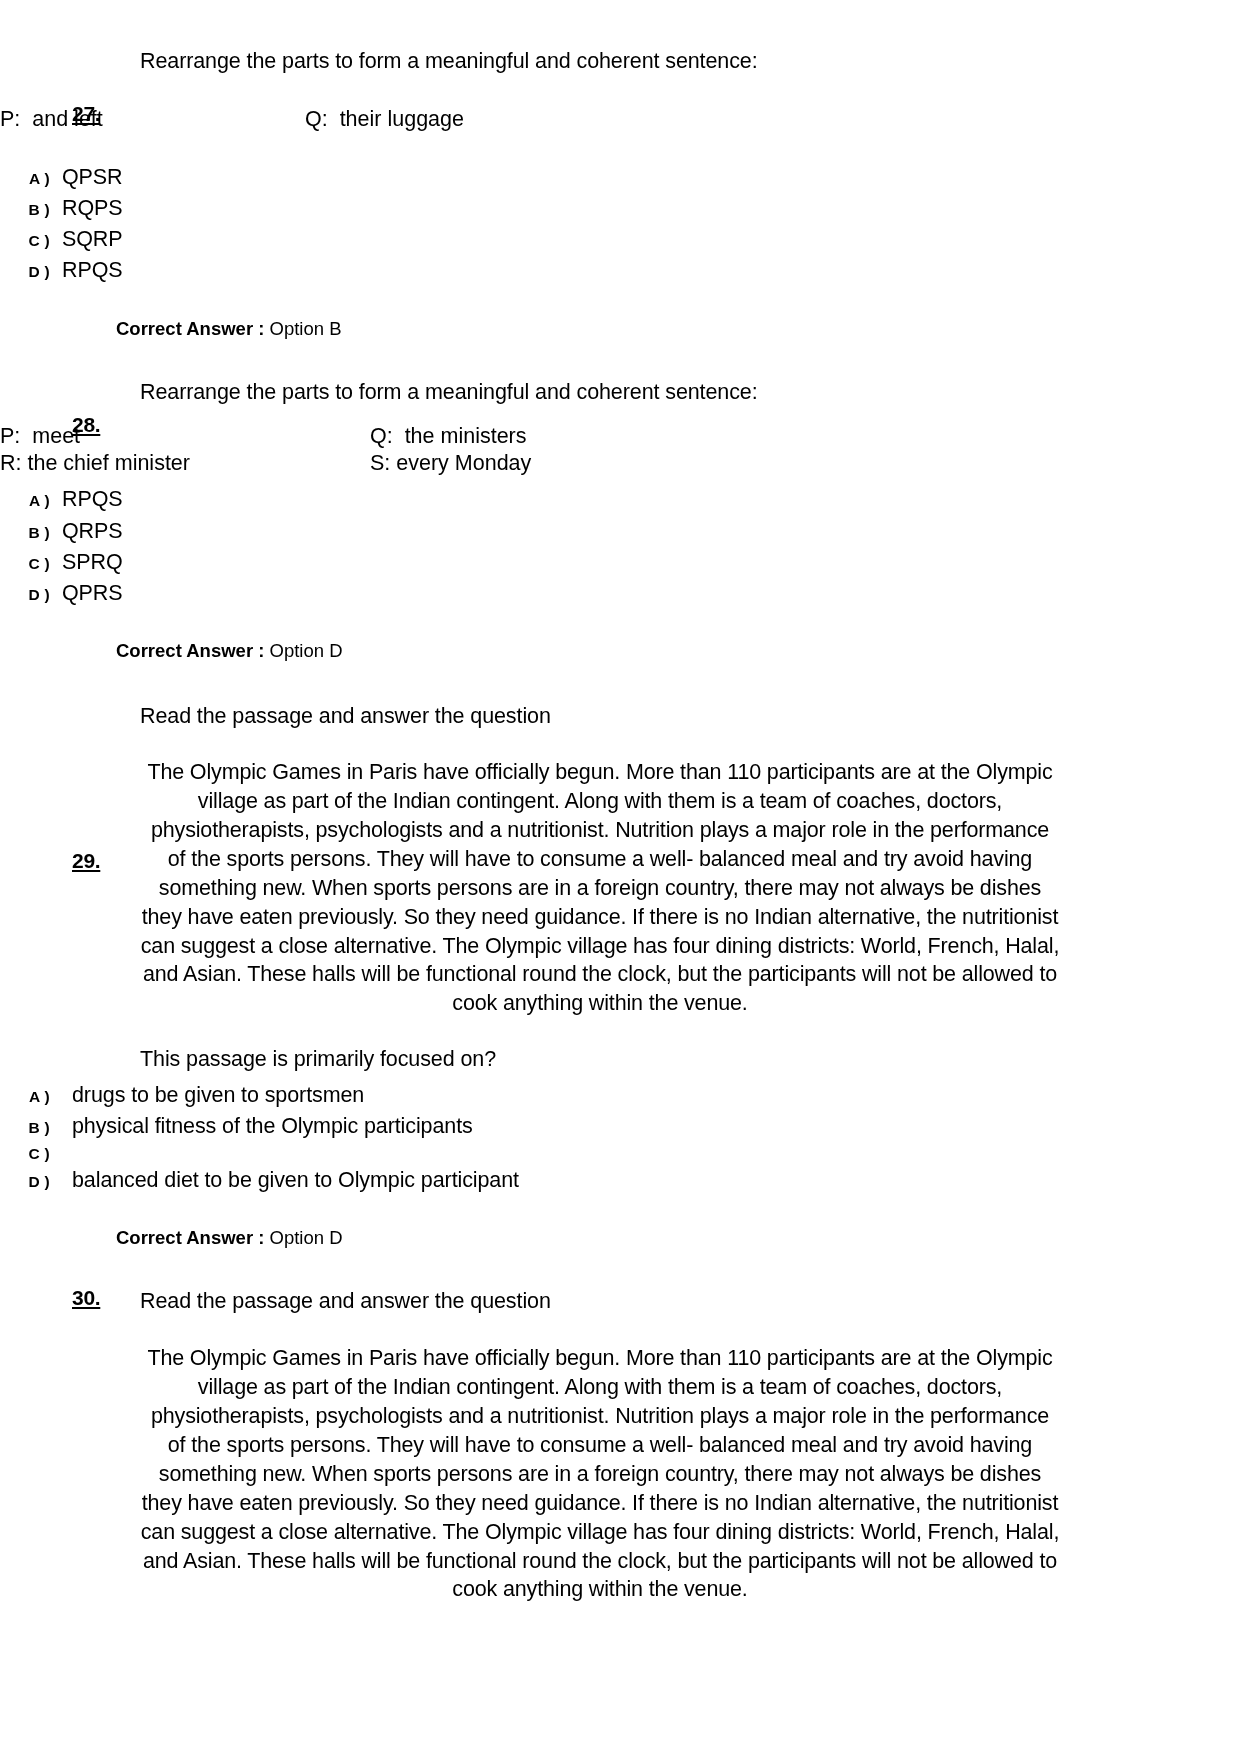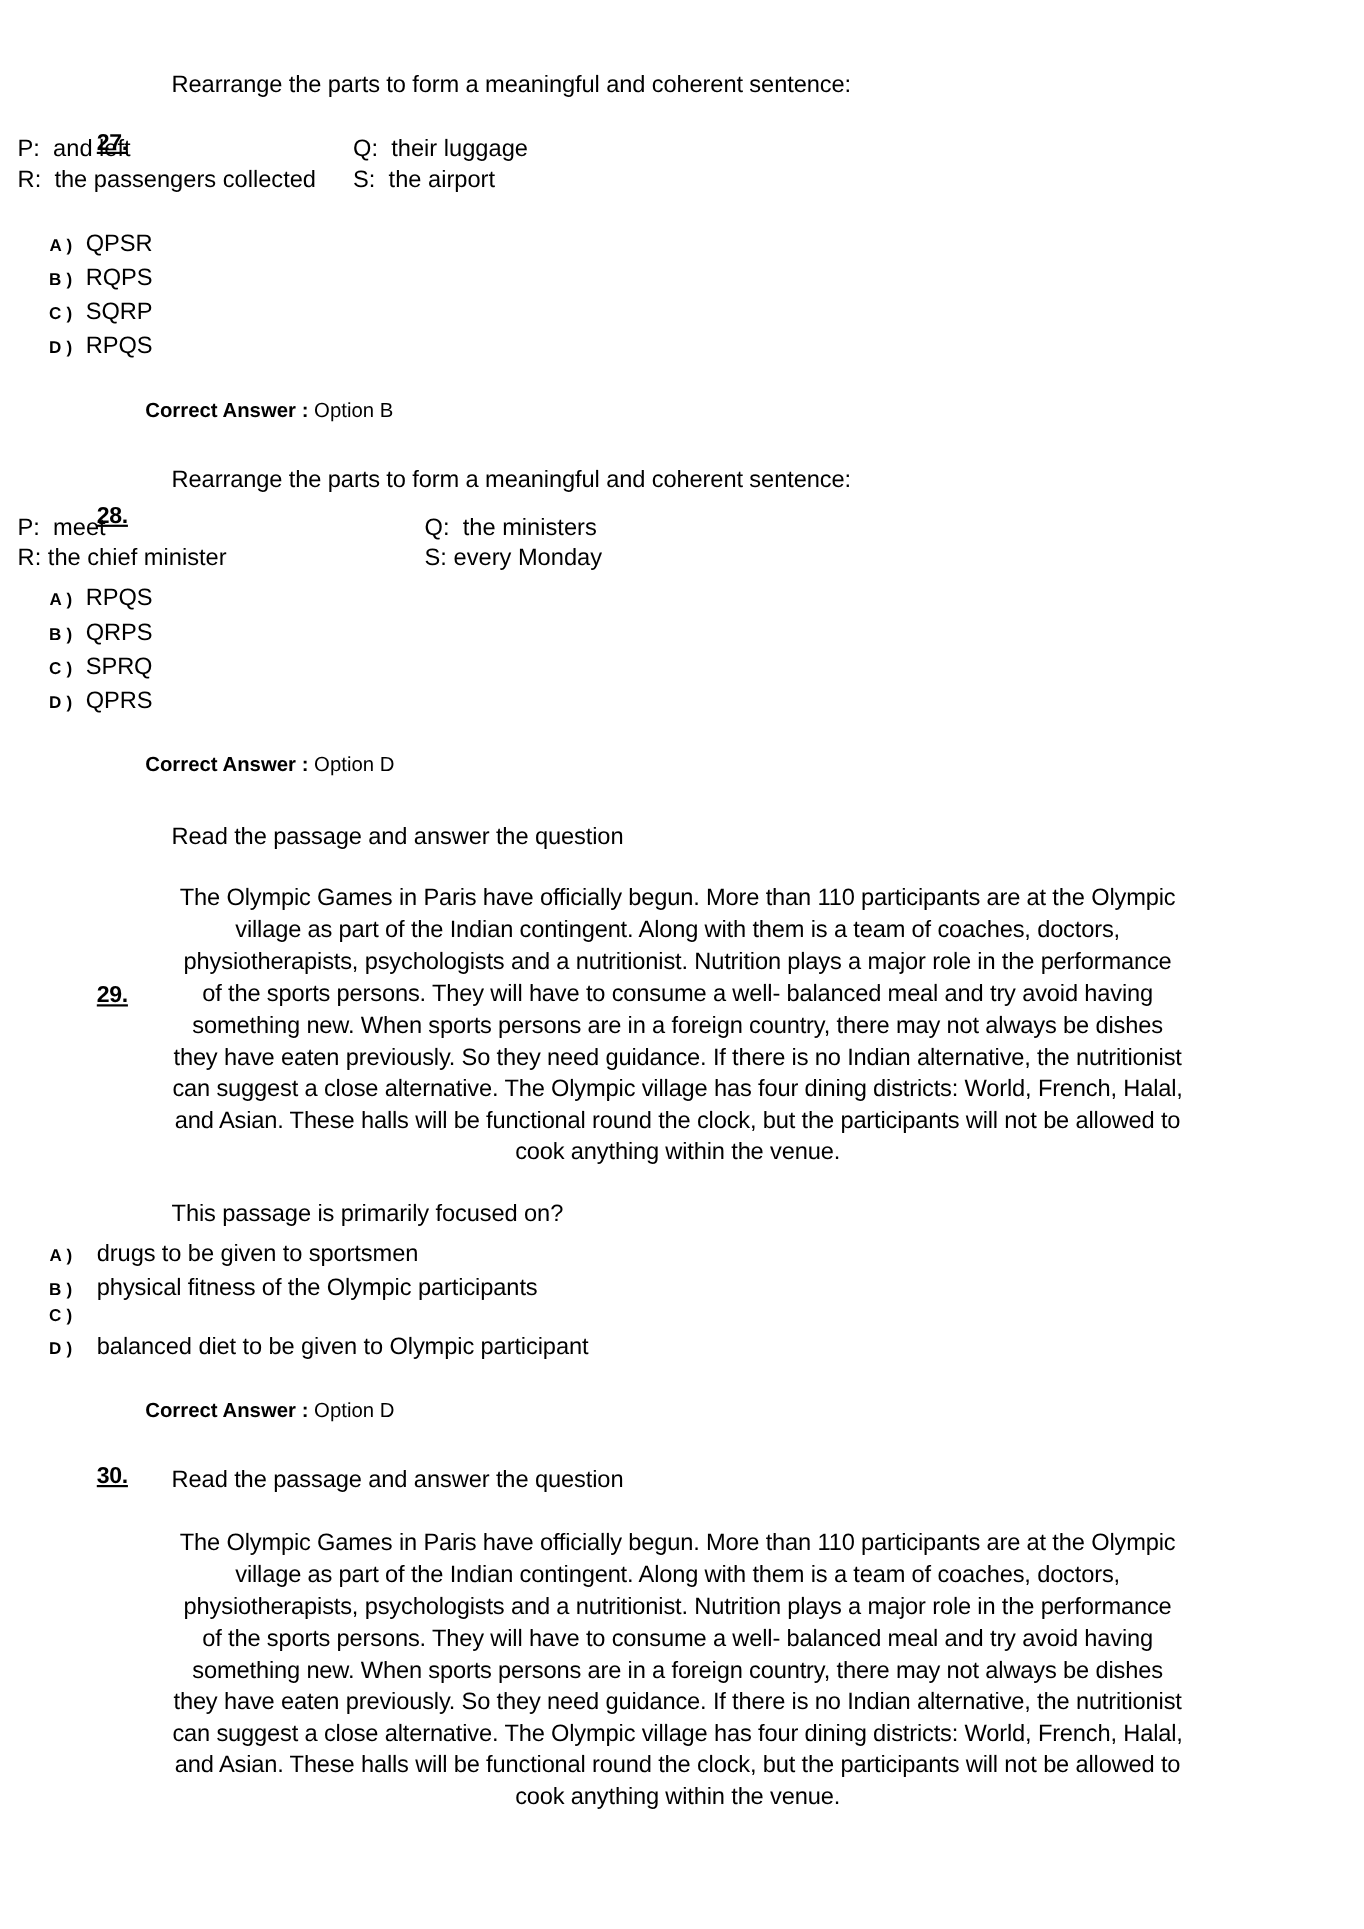--- a/index.html
+++ b/index.html
@@ -12,21 +12,21 @@
     height: 1754px;
     font-family: "Liberation Sans", sans-serif;
     color: #000000;
     position: relative;
     overflow: hidden;
   }
   .page {
     position: relative;
     width: 1240px;
     height: 1754px;
-    padding: 16px;
+    padding: 0;
     box-sizing: border-box;
   }
 
   
   .qblock {
     position: relative;
     margin: 0;
   }
   .stem {
     margin-left: 140px;
@@ -129,24 +129,20 @@
 
   <div class="qblock" style="padding-top:48px;">
     <div class="stem">Rearrange the parts to form a meaningful and coherent sentence:</div>
     <div style="height:30px;"></div>
     <div class="qnum" style="top:102px;">27.</div>
     <div class="parts">
       <div class="prow">
         <span class="pcell-left">P:  and left</span>
         <span class="pcell-right">Q:  their luggage</span>
       </div>
-      <div class="prow">
-        <span class="pcell-left">R:  the passengers collected</span>
-        <span class="pcell-right">S:  the airport</span>
-      </div>
     </div>
 
     <div class="options" style="margin-top:28px;">
       <div class="opt">
         <span class="letter">A )</span>
         <span class="otext">QPSR</span>
       </div>
       <div class="opt">
         <span class="letter">B )</span>
         <span class="otext">RQPS</span>

